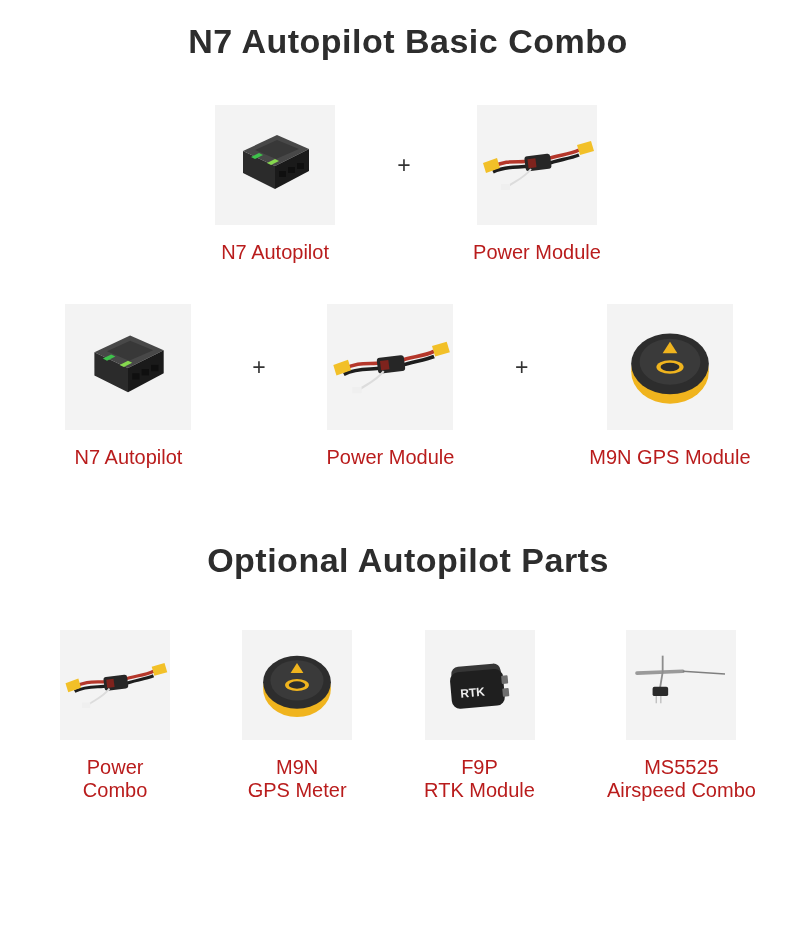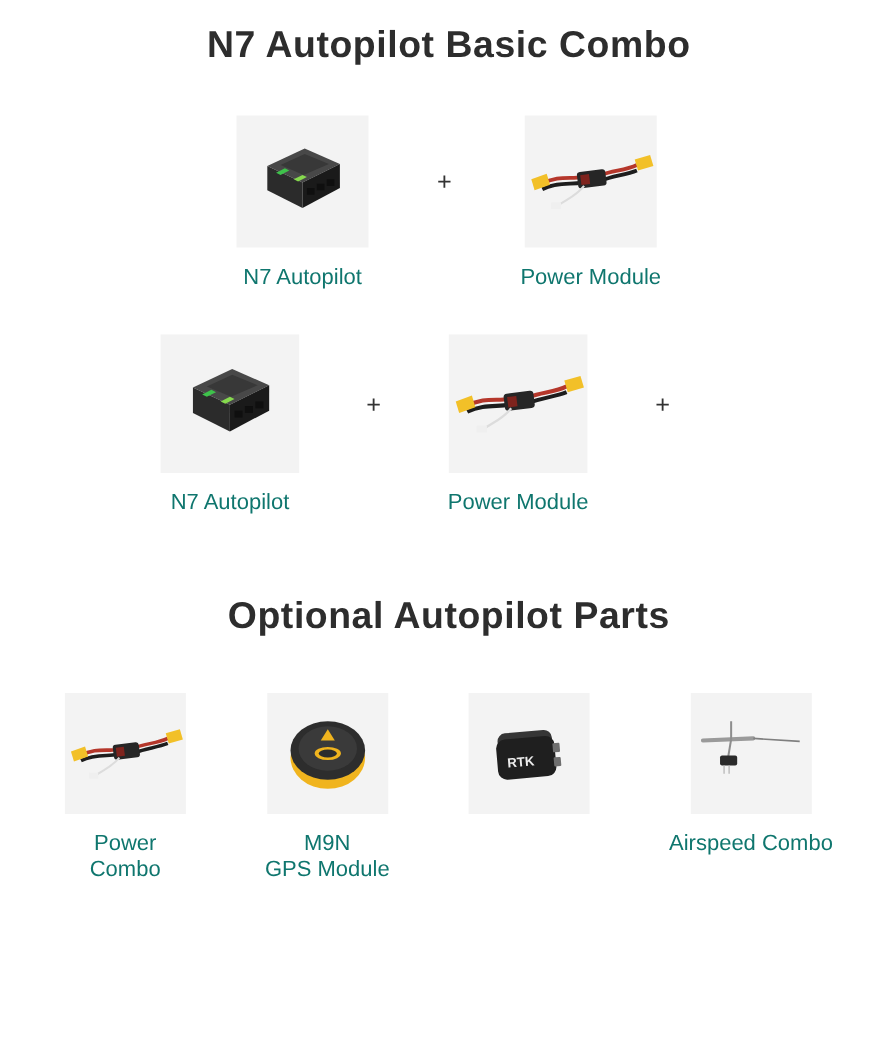--- a/index.html
+++ b/index.html
@@ -57,21 +57,21 @@
   .plus {
     font-size: 23px;
     font-weight: 400;
     color: #333333;
   }
 
   .product-label {
     margin-top: 16px;
     font-size: 20px;
     line-height: 1.15;
-    color: #0f766e;
+    color: #b91c1c;
     white-space: nowrap;
   }
   .product-label .line { display: block; }
 
   .page-bottom-pad { height: 30px; }
 
   .icon-defs { position: absolute; width: 0; height: 0; overflow: hidden; }
 </style>
 </head>
 <body>
@@ -185,20 +185,28 @@
               <use href="#icon-power"></use>
             </svg>
         </div>
         <div class="product-label">Power Module</div>
       </div>
 
       <div class="plus-cell plus-cell-gps">
         <span class="plus">+</span>
       </div>
 
+      <div class="product">
+        <div class="tile tile-xl">
+          <svg viewBox="0 0 120 120">
+              <use href="#icon-gps"></use>
+            </svg>
+        </div>
+        <div class="product-label">M9N GPS Module</div>
+      </div>
 
     </div>
   </section>
 
   <section class="section" id="section-optional">
     <h1 class="section-title">Optional Autopilot Parts</h1>
     <div class="combo-row">
 
       <div class="product">
         <div class="tile tile-m">
@@ -213,39 +221,44 @@
       </div>
 
       <div class="product">
         <div class="tile tile-m">
           <svg viewBox="0 0 120 120">
               <use href="#icon-gps"></use>
             </svg>
         </div>
         <div class="product-label">
           <span class="line">M9N</span>
-          <span class="line">GPS Module</span>
+          <span class="line">GPS Meter</span>
         </div>
       </div>
 
       <div class="product">
         <div class="tile tile-m">
           <svg viewBox="0 0 120 120">
               <use href="#icon-rtk"></use>
             </svg>
         </div>
+        <div class="product-label">
+          <span class="line">F9P</span>
+          <span class="line">RTK Module</span>
+        </div>
       </div>
 
       <div class="product">
         <div class="tile tile-m">
           <svg viewBox="0 0 120 120">
               <use href="#icon-airspeed"></use>
             </svg>
         </div>
         <div class="product-label">
+          <span class="line">MS5525</span>
           <span class="line">Airspeed Combo</span>
         </div>
       </div>
 
     </div>
   </section>
 
   <div class="page-bottom-pad"></div>
 </div>
 

